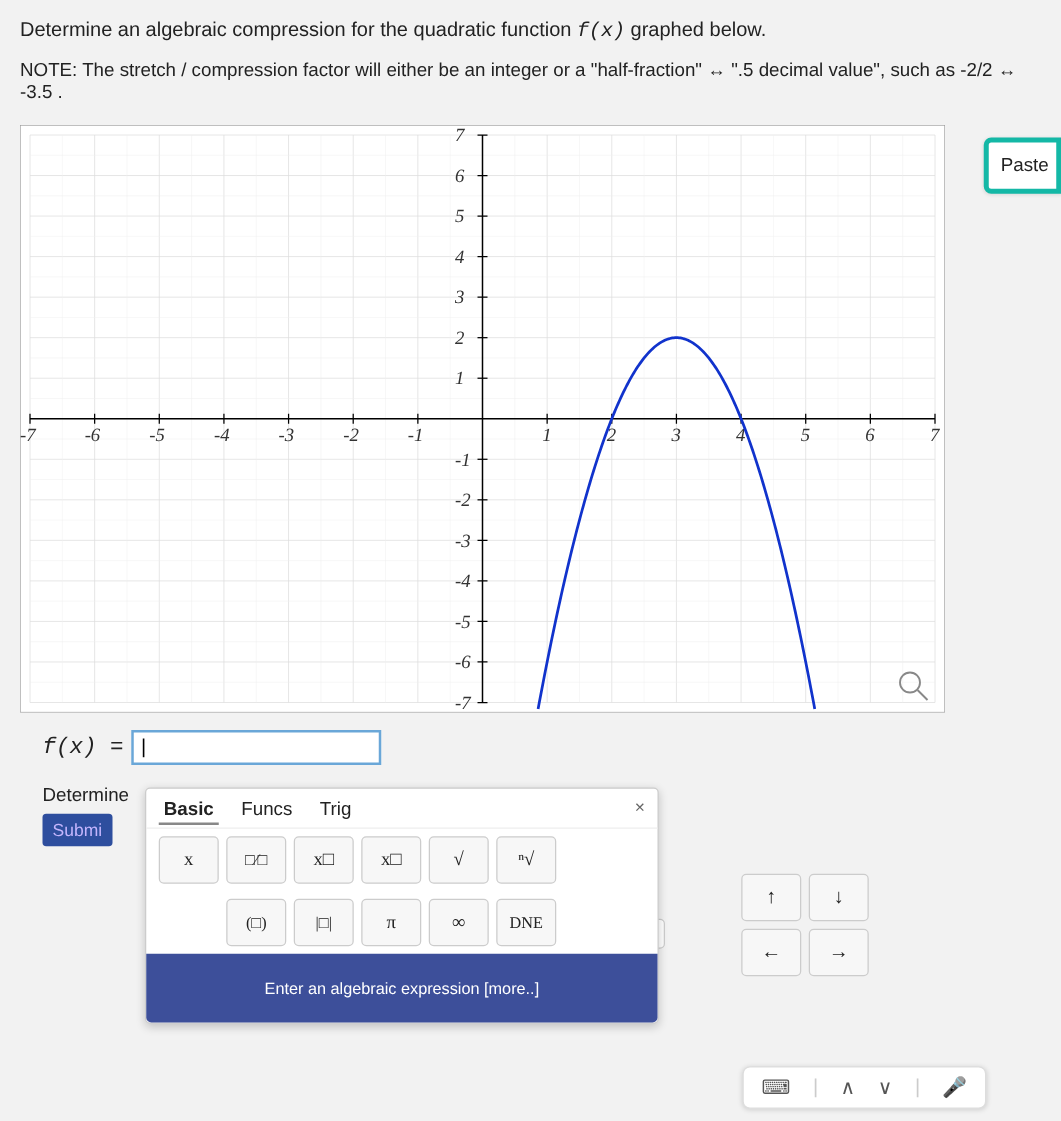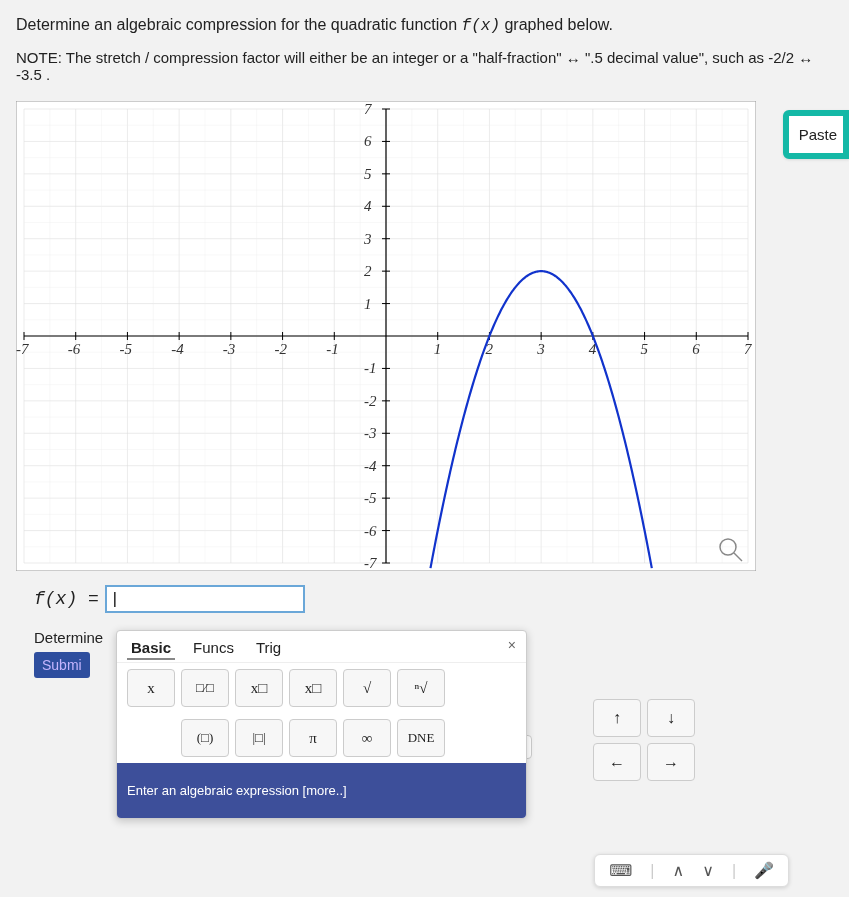--- a/index.html
+++ b/index.html
@@ -12,21 +12,21 @@
     width: 849px;
   }
   .prompt { font-size: 16px; margin-bottom: 14px; }
   .note { font-size: 15px; margin-bottom: 18px; }
   .math-i { font-style: italic; font-family: Liberation Mono, monospace; }
   .paste-btn {
     position: absolute;
     right: 0;
     top: 110px;
     background: #fff;
-    border: 6px solid #14b8a6;
+    border: 4px solid #14b8a6;
     border-radius: 6px 0 0 6px;
     padding: 10px 6px 10px 10px;
     font-size: 15px;
     box-shadow: 0 1px 3px rgba(0,0,0,.1);
   }
   .graph-wrap { position: relative; width: 740px; height: 470px; margin-bottom: 14px; }
   .answer-row { display:flex; align-items:center; gap:6px; margin: 10px 0 16px 18px; font-size:18px }
   .answer-input {
     width: 200px; height: 28px;
     border: 2px solid #6aa7d8;
@@ -49,20 +49,21 @@
   .keypad {
     position:absolute;
     left:116px;
     top:630px;
     width:411px;
     background:#fff;
     border:1px solid #ccc;
     border-radius:4px;
     box-shadow:0 2px 8px rgba(0,0,0,.2);
     z-index:5;
+    text-align:center;
   }
   .kp-tabs { display:flex; gap:14px; padding:6px 10px 2px; font-size:15px; border-bottom:1px solid #eee;}
   .kp-tab { padding:2px 4px; border-bottom:2px solid transparent; }
   .kp-tab.active { border-bottom:2px solid #888; font-weight:bold;}
   .kp-close { margin-left:auto; font-size:14px; color:#666; cursor:pointer; }
   .kp-row { display:flex; gap:6px; padding:6px 10px; }
   .kp-btn {
     width:48px; height:38px;
     border:1px solid #ccc;
     border-radius:4px;

